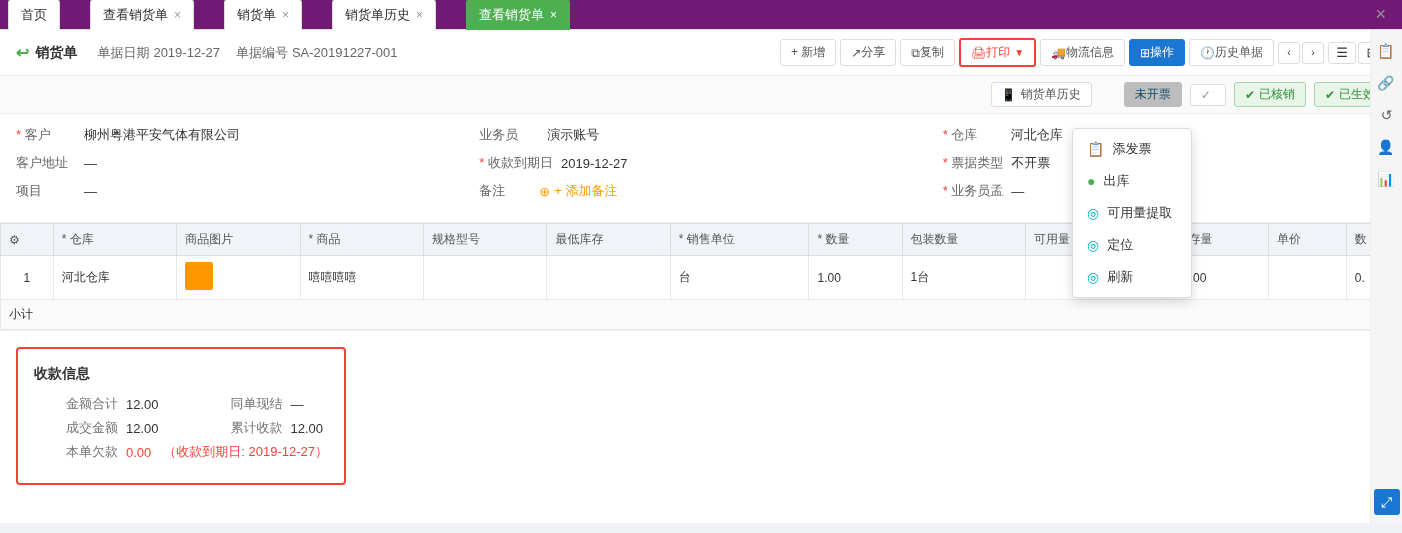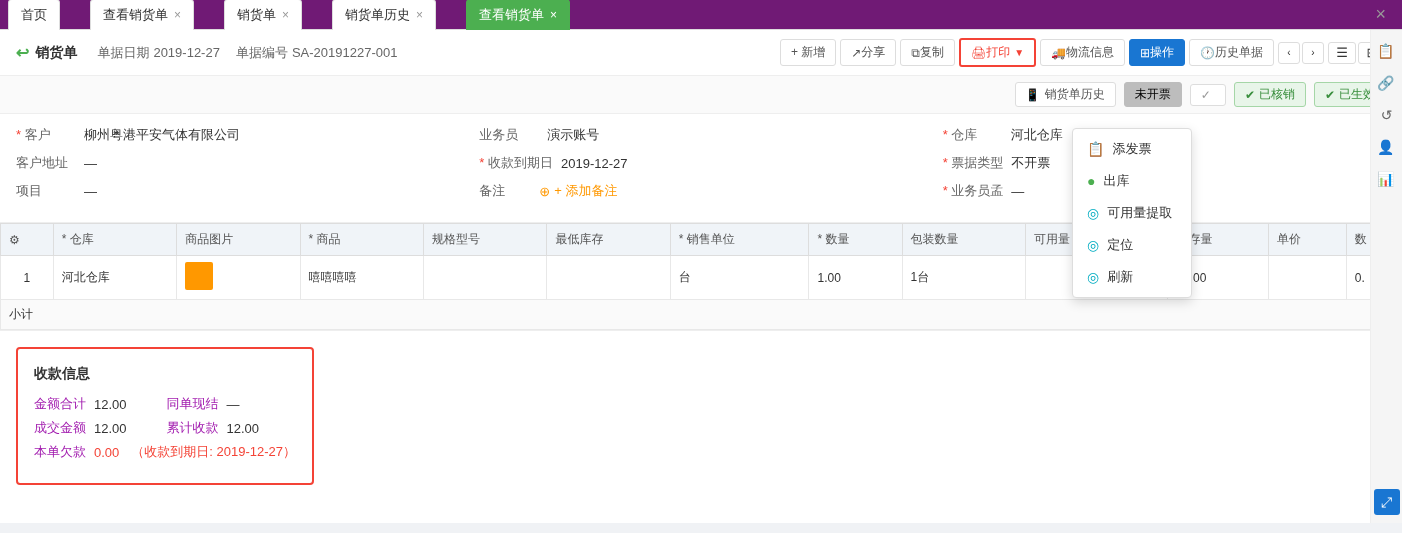--- a/index.html
+++ b/index.html
@@ -91,21 +91,21 @@
 
     
     .bottom-section { padding: 16px; }
     .info-box {
       border: 2px solid #f44336; border-radius: 4px; padding: 16px;
       max-width: 520px; display: inline-block;
     }
     .info-box-title { font-weight: bold; font-size: 14px; margin-bottom: 12px; font-family: Liberation Serif, serif; }
     .info-row { display: flex; gap: 40px; margin-bottom: 6px; }
     .info-item { display: flex; align-items: center; gap: 8px; }
-    .info-label { color: #a21caf; white-space: nowrap; }
+    .info-label { color: #737373; white-space: nowrap; margin-left: 32px; }
     .info-val { color: #333; }
     .info-val-red { color: #f44336; }
     .info-val-date { color: #f44336; }
 
     
     .dropdown-menu {
       position: absolute; top: 72px; right: 100px; z-index: 1000;
       background: #fff; border: 1px solid #ddd; border-radius: 4px;
       box-shadow: 0 4px 12px rgba(0,0,0,0.15); min-width: 120px;
       padding: 4px 0;
@@ -214,21 +214,21 @@
           <div class="view-btn">⊞</div>
         </div>
       </div>
     </div>
 
     <div class="toolbar-row">
       <button class="tool-btn">
         <span class="icon">📱</span>
         <span>销货单历史</span>
       </button>
-      <button class="tool-btn" style="background:#bdbdbd; color:#000000; border-color:#bdbdbd;">
+      <button class="tool-btn" style="background:#bdbdbd; color:#0c4a6e; border-color:#bdbdbd;margin-left:24px;">
         <span>未开票</span>
       </button>
       <button class="tool-btn" style="color:#999; border-color:#ddd;">
         <span class="icon">✓</span>
       </button>
       <div class="status-badge status-confirmed">
         <span style="margin-right:4px;">✔</span>
         <span>已核销</span>
       </div>
       <div class="status-badge status-effective">

